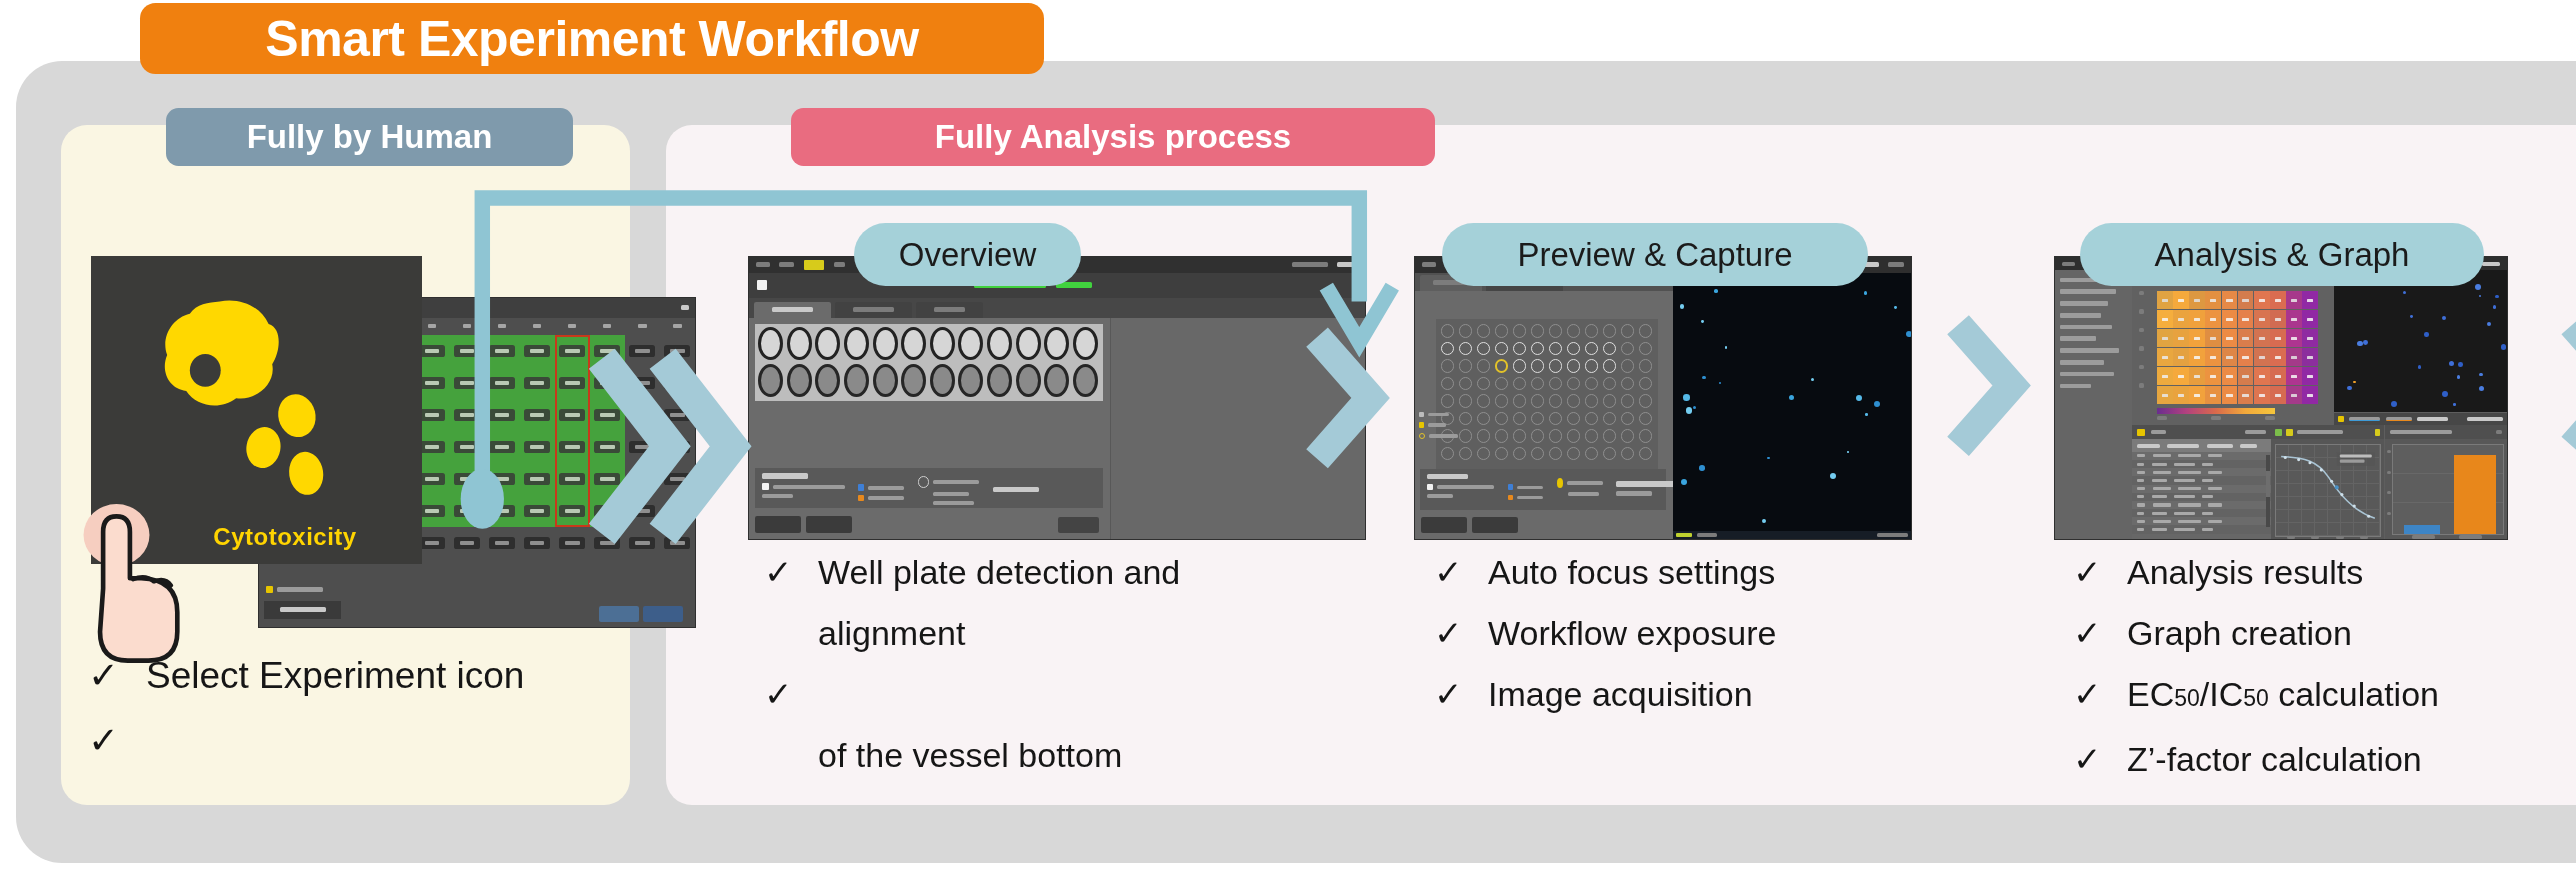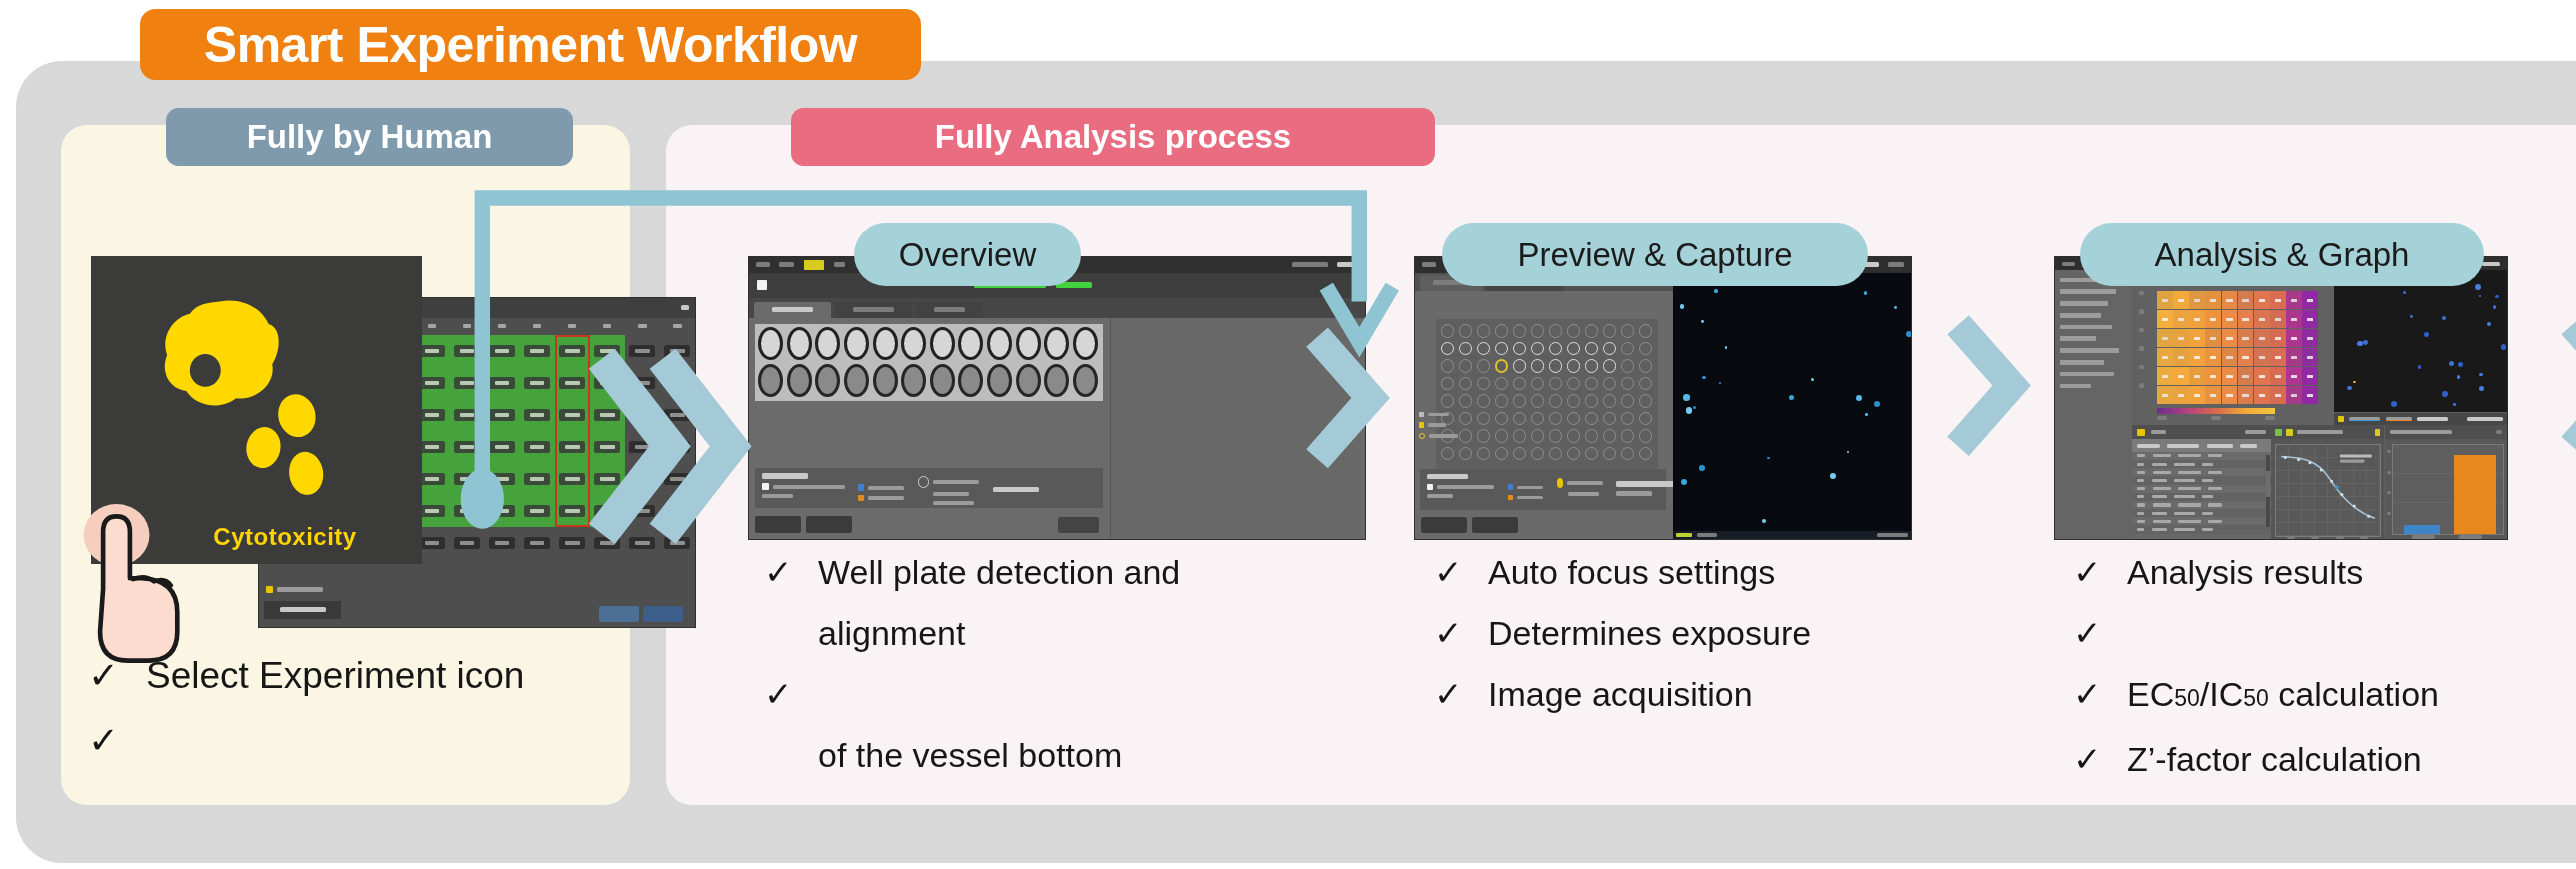--- a/index.html
+++ b/index.html
@@ -6,21 +6,21 @@
   body{width:2968px;height:870px;font-family:"Liberation Sans", sans-serif;color:var(--c-text);}
   .stage{position:relative;width:2968px;height:870px;overflow:hidden;background:#fff;}
   .abs{position:absolute;}
   i{display:block;font-style:normal;}
 
   
   .outer{left:15.5px;top:61px;width:2937px;height:802px;background:var(--c-canvas_bg);border-radius:46px;}
   .panel-human{left:61px;top:125px;width:569px;height:680px;background:var(--c-panel_human_bg);border-radius:26px;}
   .panel-auto{left:666px;top:125px;width:2242px;height:680px;background:var(--c-panel_auto_bg);border-radius:26px;}
 
-  .title-badge{left:140px;top:9px;width:781px;height:71px;background:var(--c-title_bg);border-radius:15.5px;
+  .title-badge{left:140px;top:3px;width:904px;height:71px;background:var(--c-title_bg);border-radius:15.5px;
     display:flex;align-items:center;justify-content:center;color:#fff;font-size:50px;font-weight:bold;letter-spacing:-0.5px;z-index:8;}
   .sec-badge{top:108px;height:58px;border-radius:12.4px;display:flex;align-items:center;justify-content:center;
     color:#fff;font-size:33px;font-weight:600;z-index:8;}
   .sec-badge.human{left:166px;width:407px;background:var(--c-human_badge_bg);}
   .sec-badge.auto{left:791px;width:644px;background:var(--c-auto_badge_bg);}
 
   .stage-badge{top:223px;height:63px;background:var(--c-stage_badge_bg);border-radius:32px;display:flex;
     align-items:center;justify-content:center;font-size:33px;color:#1b1b1b;z-index:7;}
 
   
@@ -1385,35 +1385,36 @@
       </div>
   </div>
 
   <div class="abs list" style="left:1434px;top:542px">
     <div class="ln">
         <span class="chk">✓</span>
         <span>Auto focus settings</span>
       </div>
     <div class="ln">
         <span class="chk">✓</span>
-        <span>Determines exposure</span>
+        <span>Workflow exposure</span>
       </div>
     <div class="ln">
         <span class="chk">✓</span>
         <span>Image acquisition</span>
       </div>
   </div>
 
   <div class="abs list" style="left:2073px;top:542px">
     <div class="ln">
         <span class="chk">✓</span>
         <span>Analysis results</span>
       </div>
     <div class="ln">
         <span class="chk">✓</span>
+        <span>Graph creation</span>
       </div>
     <div class="ln">
         <span class="chk">✓</span>
       <span>
         <span>EC</span><span class="sub">50</span><span>/IC</span><span class="sub">50</span><span> calculation</span>
       </span>
     </div>
     <div class="ln">
         <span class="chk">✓</span>
         <span>Z’-factor calculation</span>

